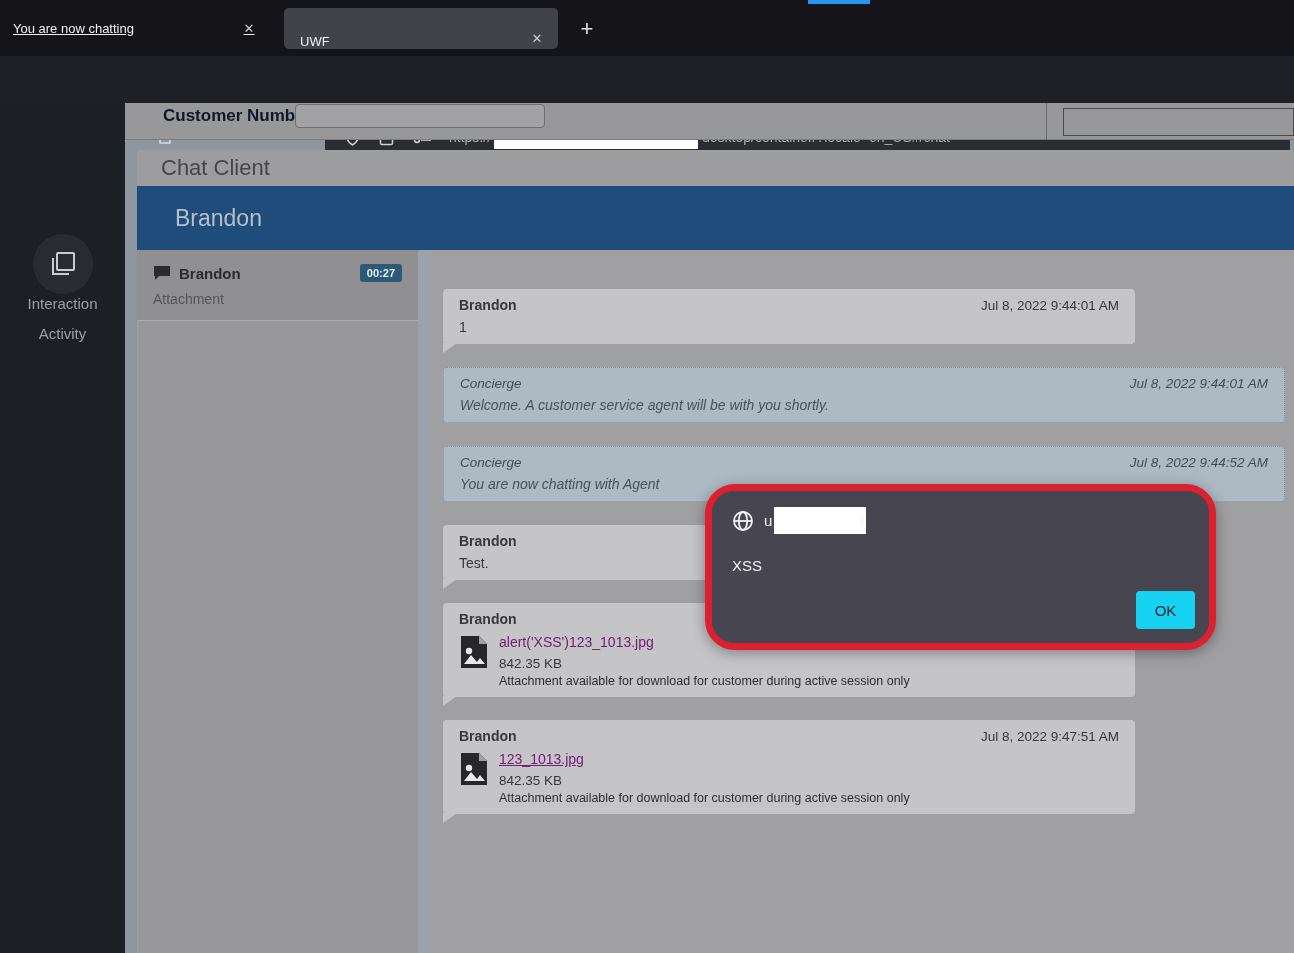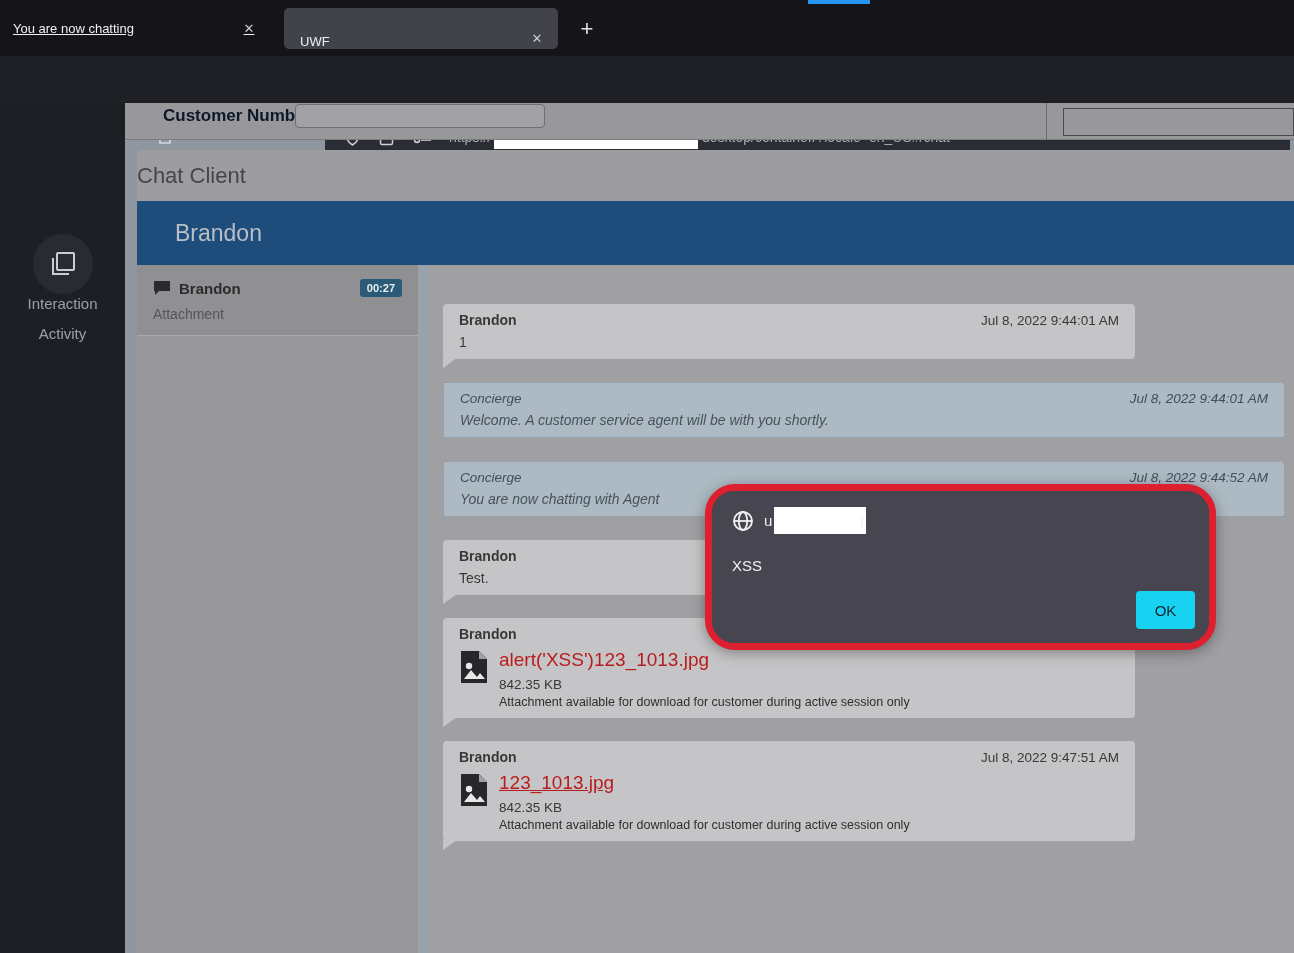--- a/index.html
+++ b/index.html
@@ -43,22 +43,22 @@
     border-bottom:1px solid #7c7c80; }
   .cust-label { left:163px; top:106px; color:#0f172a; font-size:17px; font-weight:bold; }
   .cust-input { left:295px; top:104px; width:250px; height:24px; background:#a2a2a5;
     border:1px solid #6f6f73; border-radius:4px; }
   .top-divider { left:1046px; top:103px; width:1px; height:37px; background:#6a6a6e; }
   .side-field { left:1063px; top:108px; width:231px; height:28px; background:#98989b;
     border:1px solid #4a4a4e; }
 
   
   .card { left:137px; top:150px; width:1157px; height:803px; display:flex; flex-direction:column; }
-  .card-header { height:51px; background:#9d9da0; border-radius:3px 3px 0 0;
-    display:flex; align-items:center; color:#46464a; font-size:22px; }
+  .card-header { height:36px; background:#9d9da0; border-radius:3px 3px 0 0;
+    display:flex; align-items:center; padding-left:24px; color:#46464a; font-size:22px; }
   .chat-blue { height:64px; background:#1e4d7c; display:flex; align-items:center;
     padding-left:38px; color:#b8bfc6; font-size:23px; }
   .card-body { flex:1; background:#9aa3ab; display:flex; }
 
   .chatlist { width:281px; background:#909093; display:flex; flex-direction:column;
     padding:14px 0 0 0; }
   .cl-row1 { display:flex; align-items:center; padding:0 16px; }
   .cl-name { font-weight:bold; color:#2b2b2d; font-size:15px; margin-left:8px; flex:1; }
   .cl-badge { background:#2a5a75; color:#e8eef2; font-size:11px; font-weight:bold;
     padding:3px 7px; border-radius:3px; }
@@ -79,21 +79,21 @@
   .msg-head { display:flex; justify-content:space-between; align-items:baseline; }
   .msg-cust .sender { font-weight:bold; color:#38383a; font-size:14px; }
   .msg-cust .mtime { color:#38383a; font-size:13.5px; }
   .msg-sys .sender { color:#414e59; font-size:13.5px; }
   .msg-sys .mtime { color:#414e59; font-size:13.5px; }
   .msg-body { margin-top:6px; font-size:14px; color:#38383a; }
   .msg-sys .msg-body { color:#46525c; }
 
   .att { display:flex; margin-top:7px; }
   .att svg { flex:none; margin-right:10px; }
-  .att-file { color:#b91c1c; font-size:19px; }
+  .att-file { color:#701a75; font-size:14px; }
   .att-file.underline { text-decoration:underline; }
   .att-size { color:#38383a; font-size:13.5px; margin-top:6px; }
   .att-note { color:#2e2e30; font-size:12.5px; margin-top:3px; }
 
   .composer { position:absolute; left:0; top:586px; width:100%; height:102px;
     border-top:1px solid #b2b2b4; }
   .composer-inner { height:94px; border-bottom:1px solid #b2b2b4;
     padding:13px 0 0 7px; color:#5c5c60; font-size:15px; }
 
   

